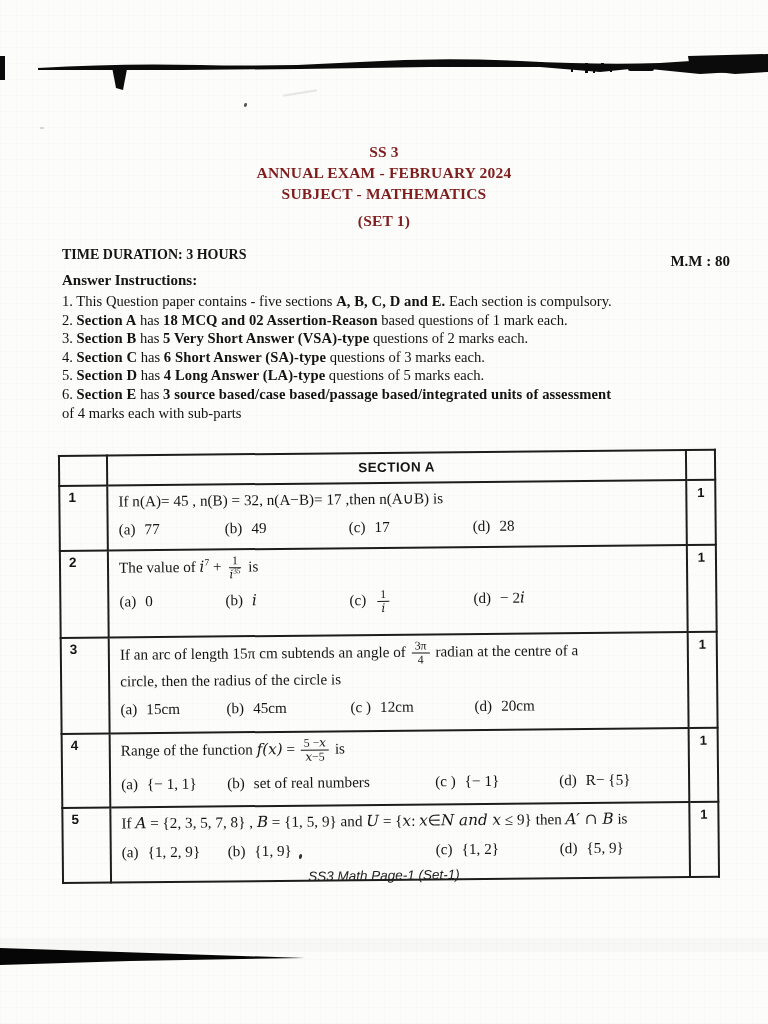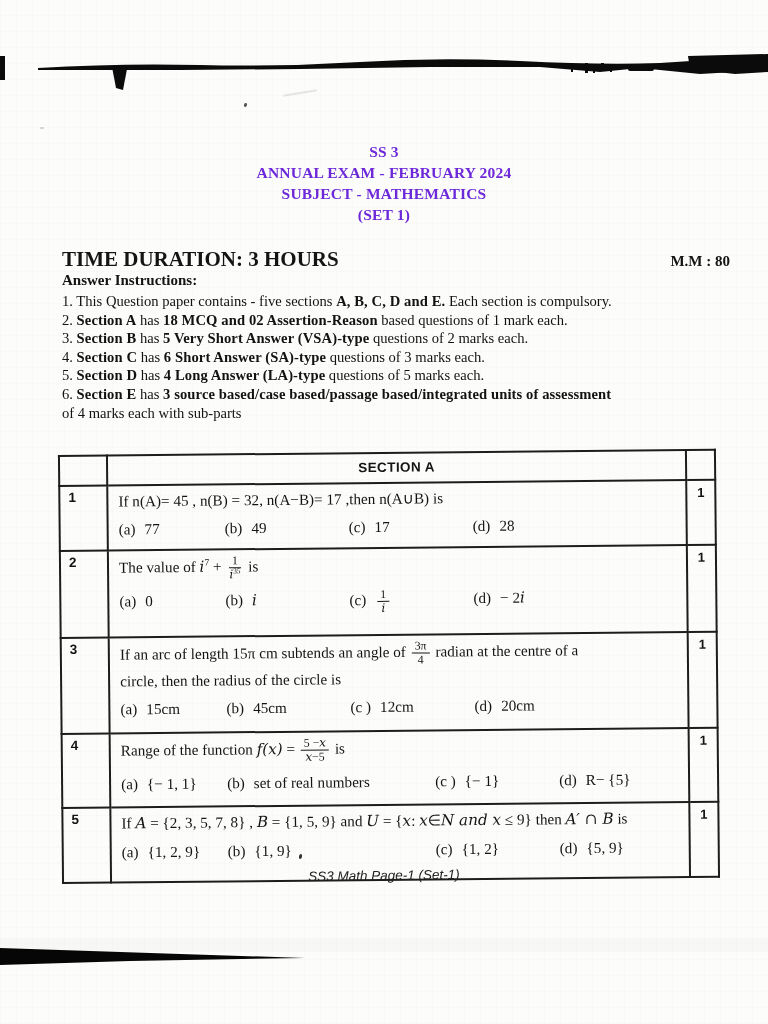--- a/index.html
+++ b/index.html
@@ -12,24 +12,24 @@
   
   body::before{
     content:"";position:absolute;inset:0;pointer-events:none;
     background:
       repeating-linear-gradient(90deg, rgba(0,0,0,0.013) 0 1px, transparent 1px 16px),
       repeating-linear-gradient(0deg, rgba(0,0,0,0.013) 0 1px, transparent 1px 16px);
   }
   .abs{position:absolute;}
   
   .hdr{top:141px;left:0;width:768px;text-align:center;font-weight:bold;
-       font-size:15.5px;line-height:21px;letter-spacing:0.2px;color:#6d28d9;}
-  .hdr .set-line{margin-top:0;}
-  
-  .meta-duration{top:247px;left:62px;font-weight:bold;font-size:21px;}
+       font-size:15.5px;line-height:21px;letter-spacing:0.2px;color:#7f1d1d;}
+  .hdr .set-line{margin-top:6px;}
+  
+  .meta-duration{top:247px;left:62px;font-weight:bold;font-size:14px;}
   .meta-marks{top:253px;right:38px;font-weight:bold;font-size:15px;}
   
   .ins-title{top:272px;left:62px;font-weight:bold;font-size:15px;}
   .ins-list{top:292px;left:62px;font-size:14.6px;line-height:18.6px;color:#121212;}
   .ins-line{white-space:nowrap;}
   .ins-line b{letter-spacing:0.1px;margin-top:48px;}
   
   .tbl-wrap{top:455px;left:60px;width:658px;transform:rotate(-0.55deg);transform-origin:0 50%;}
   table.exam{border-collapse:collapse;width:658px;table-layout:fixed;}
   table.exam td{border:2px solid #1d1d1d;vertical-align:top;}

